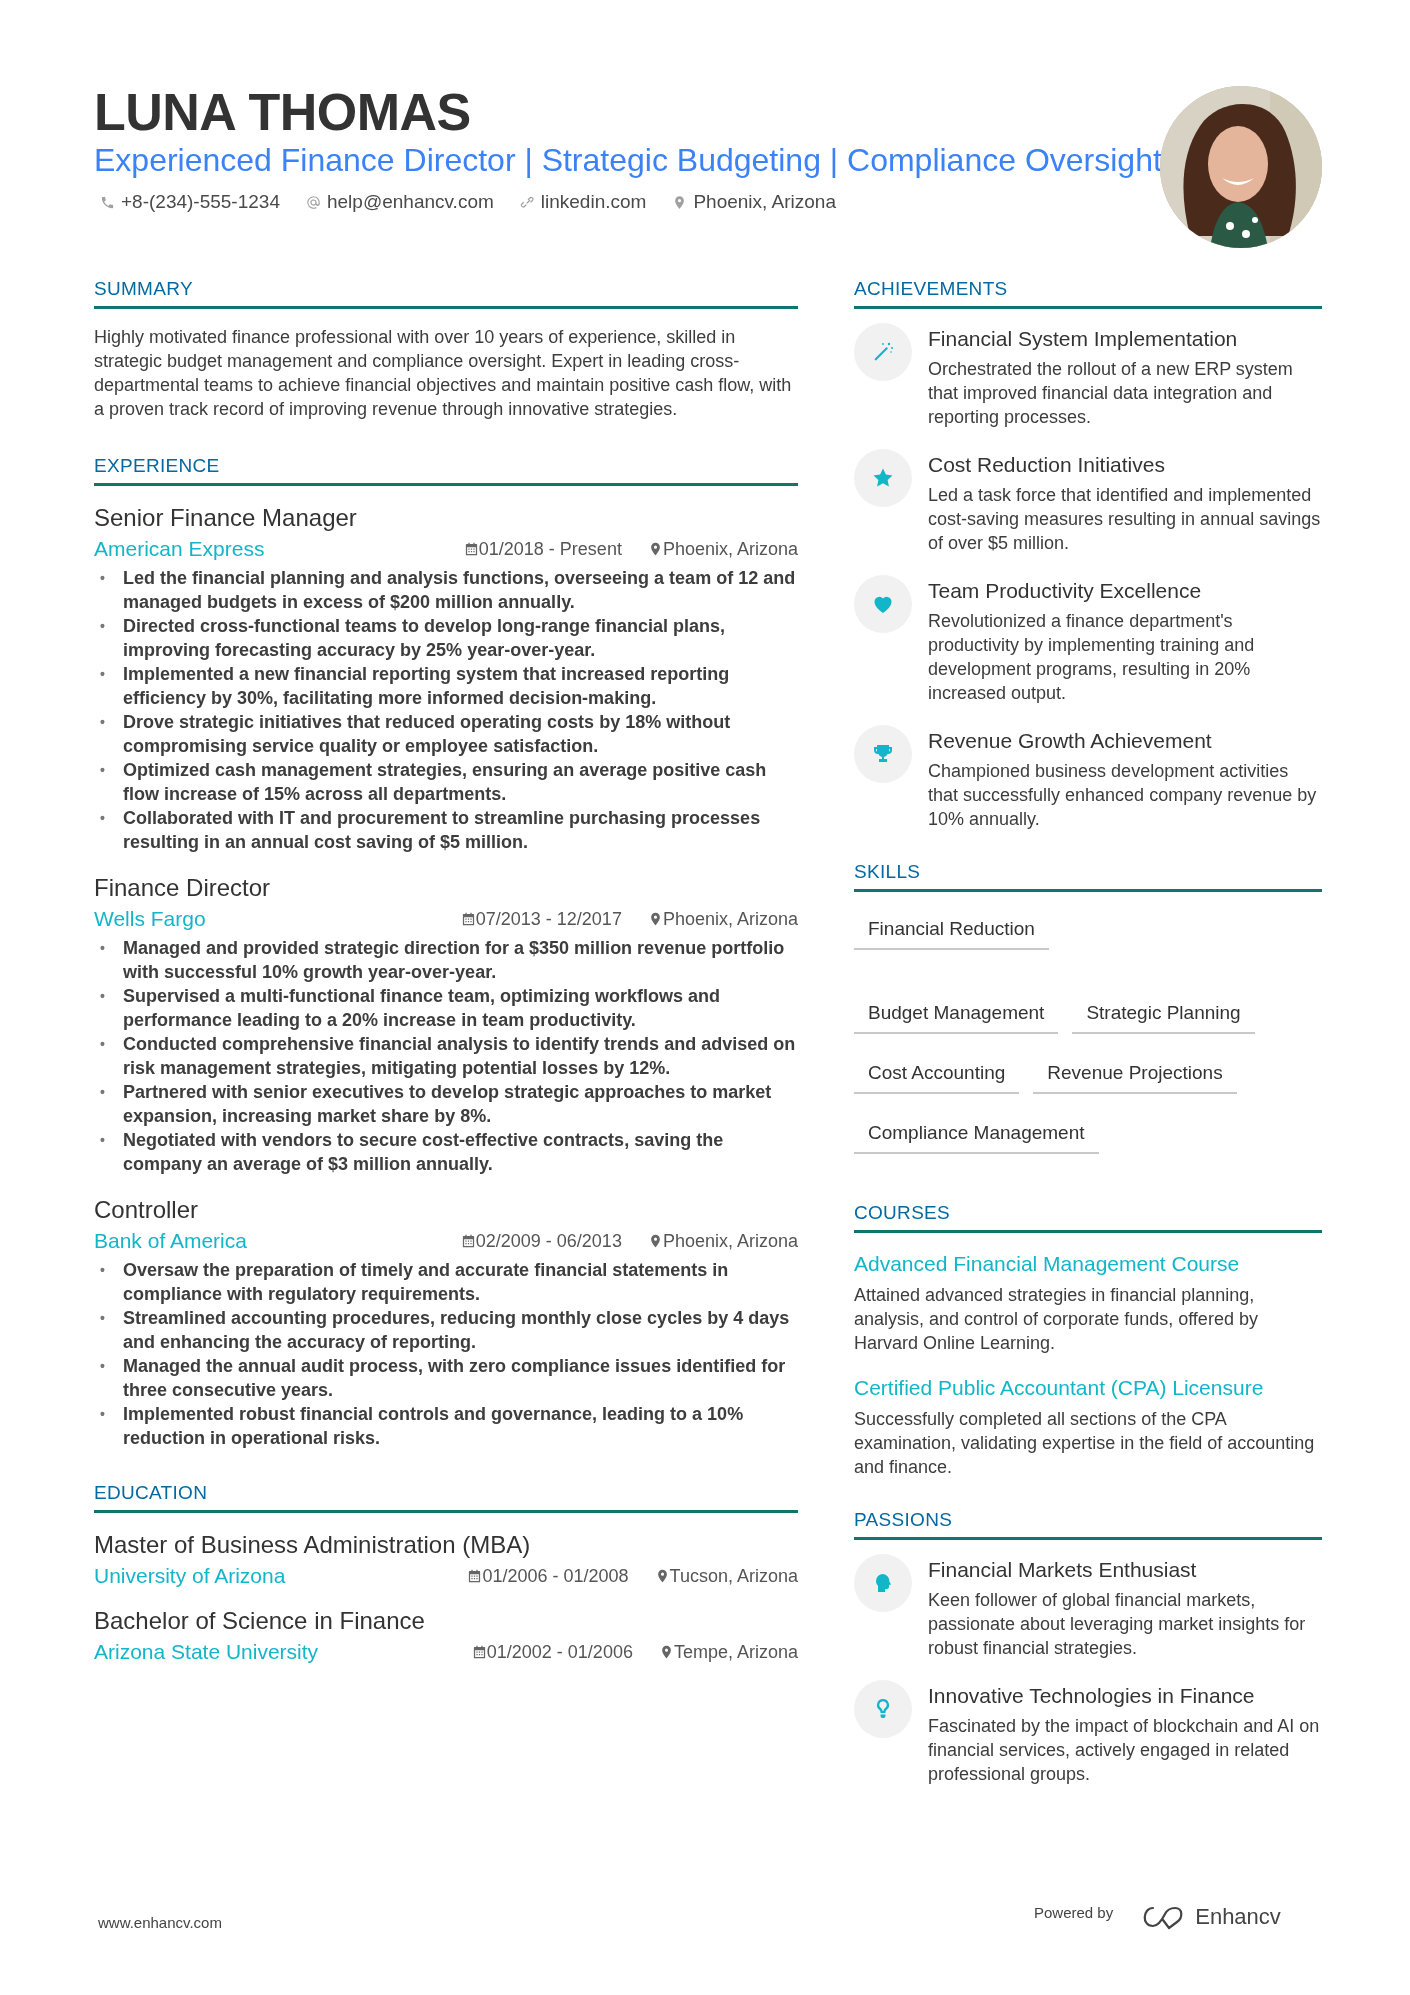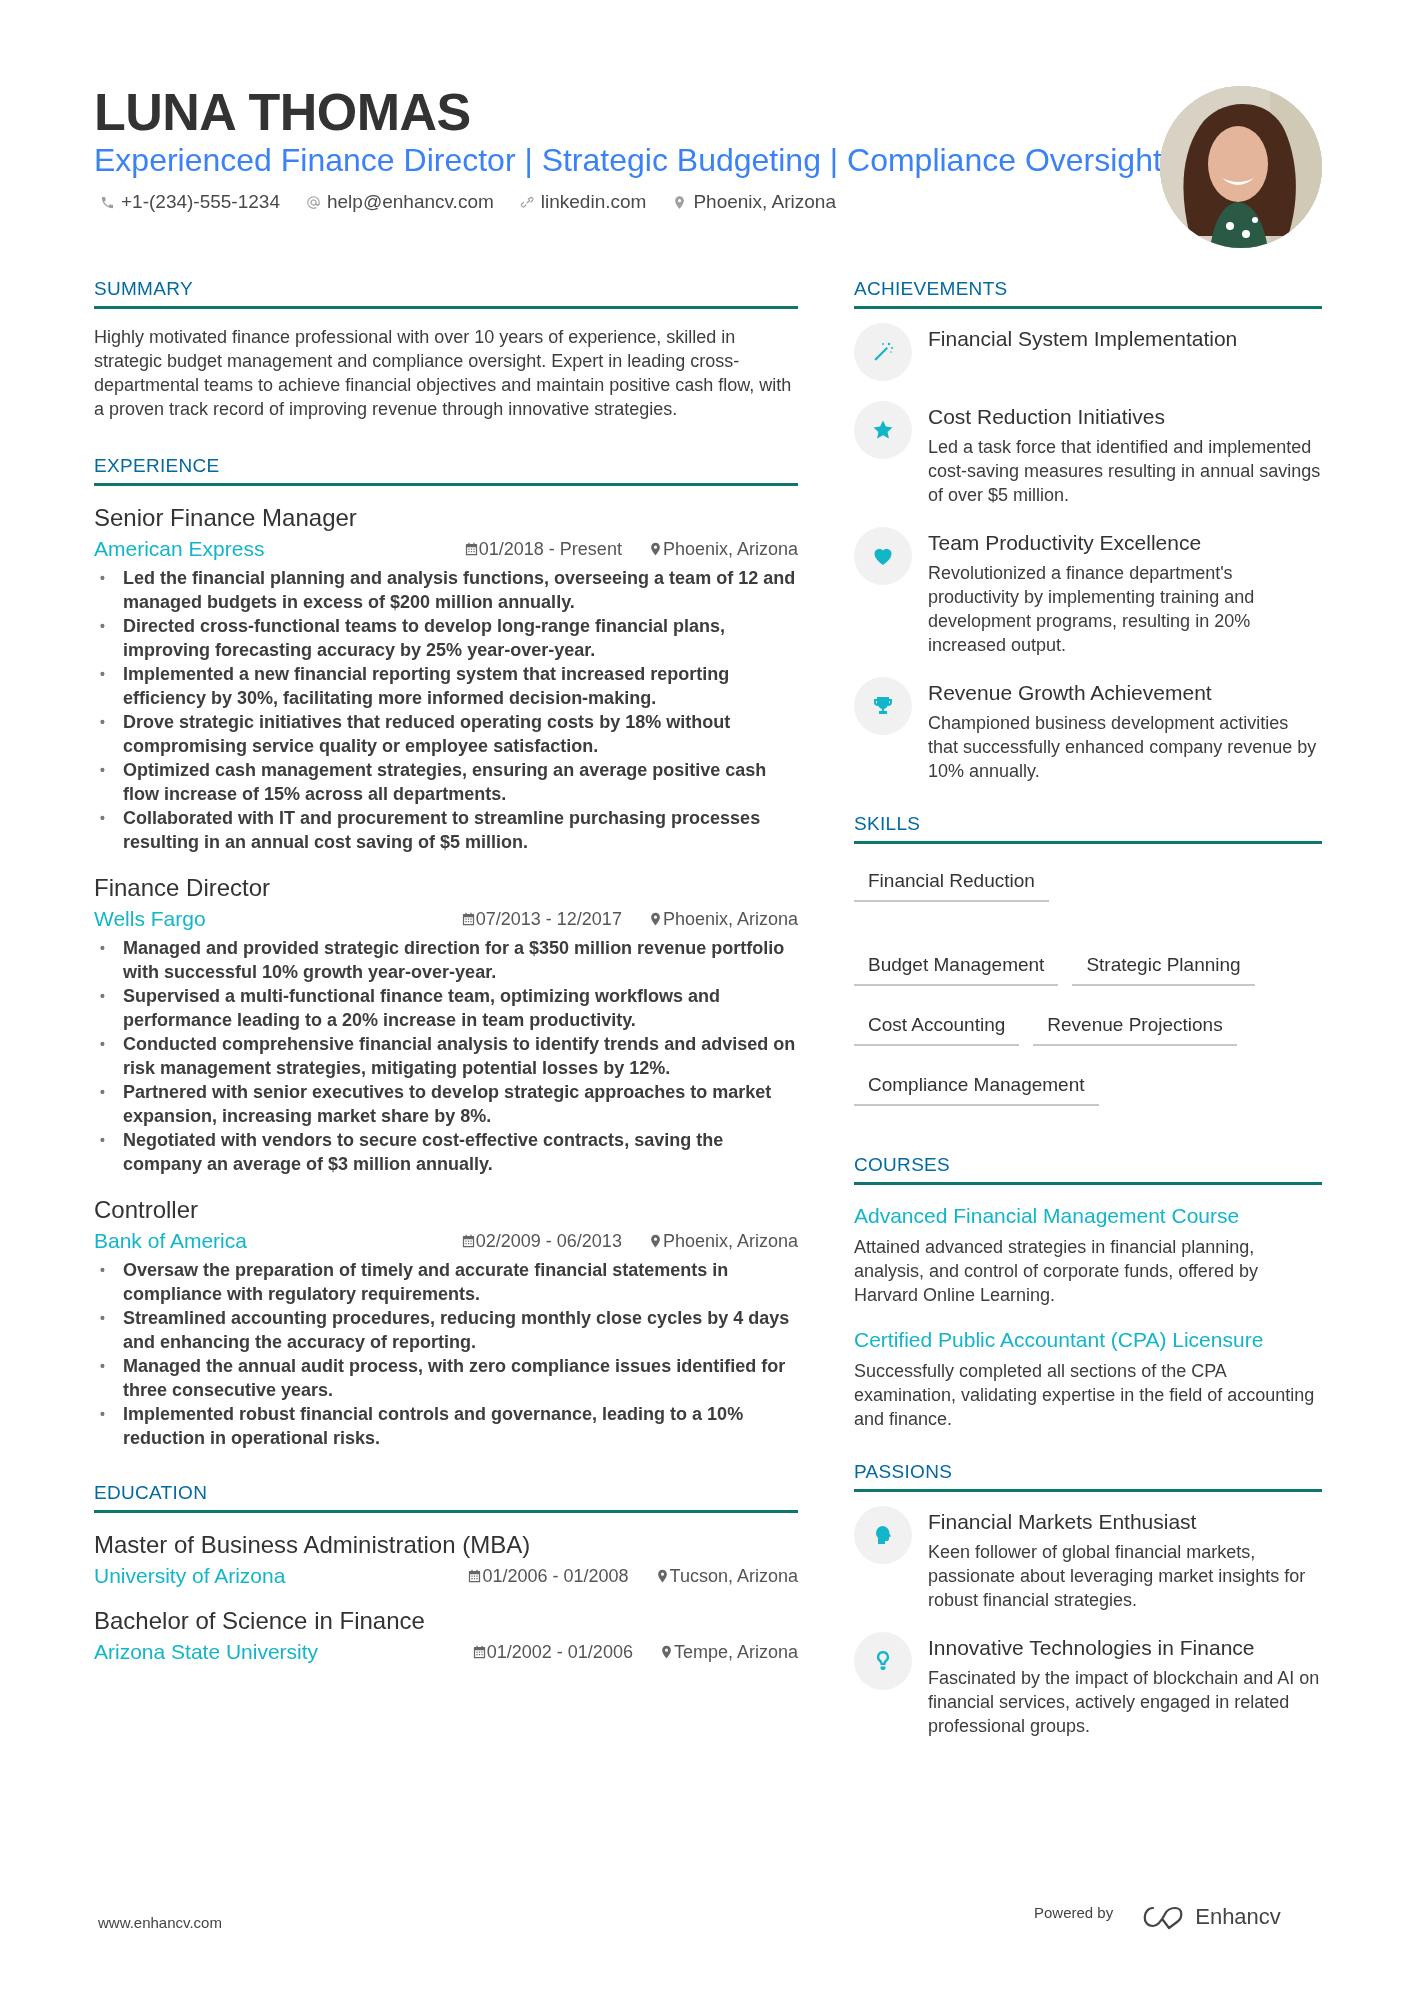--- a/index.html
+++ b/index.html
@@ -61,21 +61,21 @@
 <div class="page">
 
   <h1 class="name">LUNA THOMAS</h1>
   <div class="headline">Experienced Finance Director | Strategic Budgeting | Compliance Oversight</div>
 
   <div class="contacts">
     <div class="contact">
       <svg viewBox="0 0 24 24">
           <path d="M6.6 10.8c1.4 2.8 3.8 5.1 6.6 6.6l2.2-2.2c.3-.3.7-.4 1-.2 1.1.4 2.3.6 3.6.6.6 0 1 .4 1 1V20c0 .6-.4 1-1 1C10.6 21 3 13.4 3 4c0-.6.4-1 1-1h3.5c.6 0 1 .4 1 1 0 1.3.2 2.5.6 3.6.1.3 0 .7-.2 1L6.6 10.8z"></path>
         </svg>
-      <span>+1-(234)-555-1234</span>
+      <span>+8-(234)-555-1234</span>
     </div>
     <div class="contact">
       <svg viewBox="0 0 24 24">
           <path d="M12 2a10 10 0 1 0 5 18.7l-.9-1.6A8.2 8.2 0 1 1 20.2 12v1.2c0 1-.7 1.8-1.6 1.8s-1.6-.8-1.6-1.8V12a5 5 0 1 0-1.5 3.6 3.4 3.4 0 0 0 3.1 1.8c1.9 0 3.4-1.6 3.4-3.6V12A10 10 0 0 0 12 2zm0 13.2a3.2 3.2 0 1 1 0-6.4 3.2 3.2 0 0 1 0 6.4z"></path>
         </svg>
       <span>help@enhancv.com</span>
     </div>
     <div class="contact">
       <svg viewBox="0 0 24 24">
           <path d="M10.6 13.4a1 1 0 0 1 0-1.4l4-4a1 1 0 1 1 1.4 1.4l-4 4a1 1 0 0 1-1.4 0zm-2.8 5.7a3.9 3.9 0 0 1-5.5-5.5l3-3 1.4 1.4-3 3a1.9 1.9 0 1 0 2.7 2.7l3-3 1.4 1.4-3 3zm9.8-6.6-1.4-1.4 3-3a1.9 1.9 0 1 0-2.7-2.7l-3 3-1.4-1.4 3-3a3.9 3.9 0 0 1 5.5 5.5l-3 3z"></path>
@@ -256,20 +256,21 @@
           <svg viewBox="0 0 24 24">
               <path d="M4 18.5 15.5 7l1.5 1.5L5.5 20a1 1 0 0 1-1.5 0 1 1 0 0 1 0-1.5z"></path>
               <circle cx="18" cy="4" r="1.2"></circle>
               <circle cx="21" cy="8" r="1"></circle>
               <circle cx="12" cy="4" r="0.9"></circle>
               <circle cx="20" cy="12" r="0.8"></circle>
             </svg>
         </div>
         <div class="ach-body">
           <div class="ach-title">Financial System Implementation</div>
+          <div class="ach-desc">Orchestrated the rollout of a new ERP system that improved financial data integration and reporting processes.</div>
         </div>
       </div>
 
       <div class="ach">
         <div class="ach-icon">
           <svg viewBox="0 0 24 24">
               <path d="M12 2.5l2.9 6.1 6.6.8-4.9 4.6 1.3 6.6L12 17.3l-5.9 3.3 1.3-6.6L2.5 9.4l6.6-.8z"></path>
             </svg>
         </div>
         <div class="ach-body">

